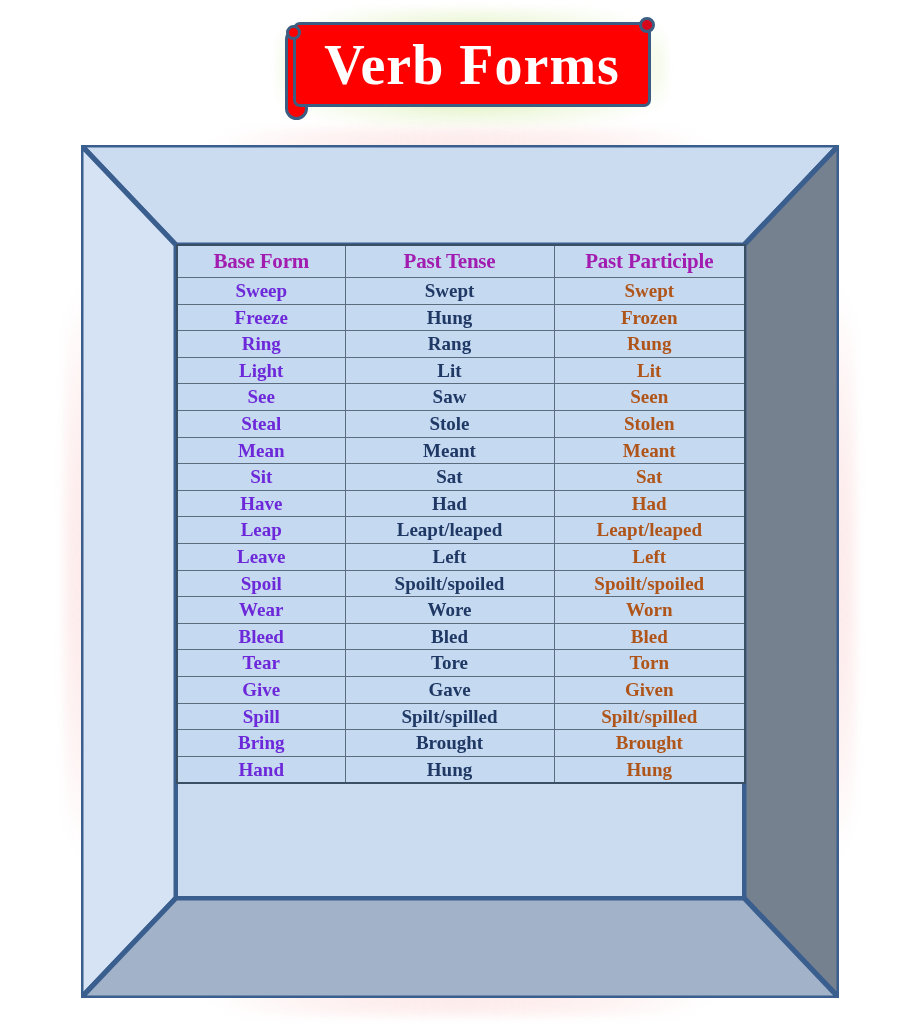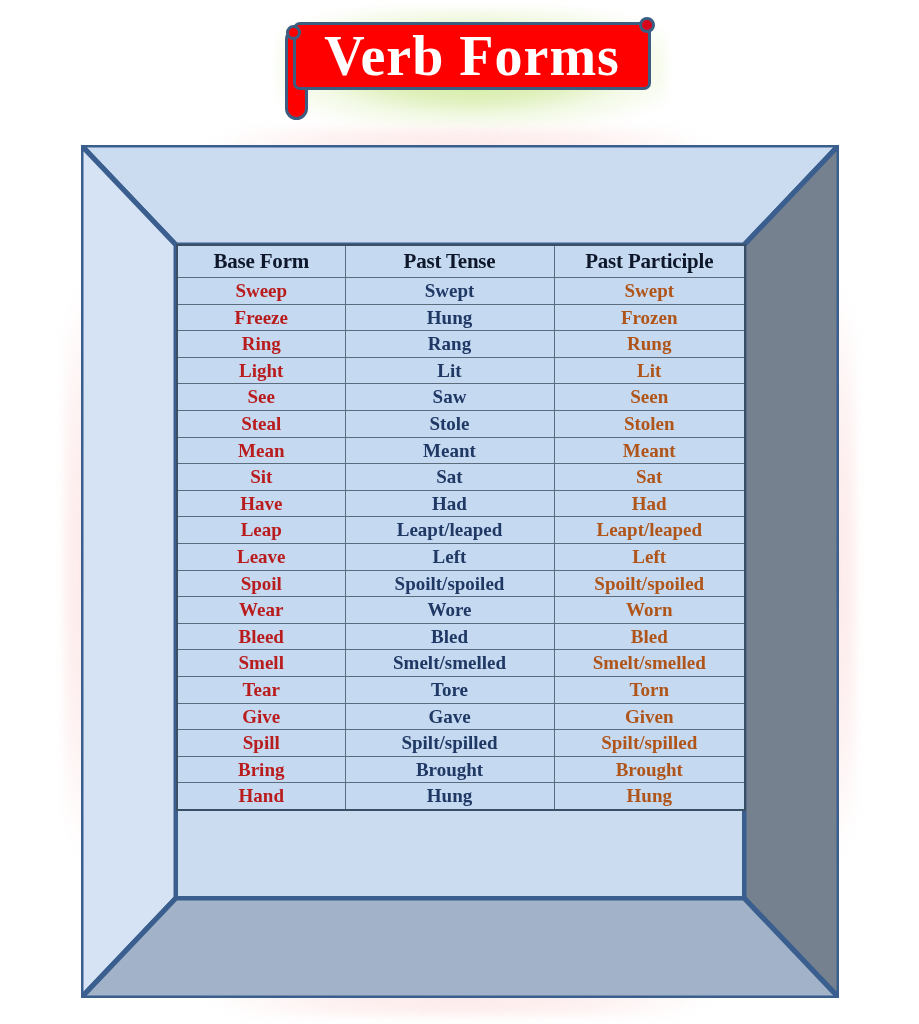--- a/index.html
+++ b/index.html
@@ -58,21 +58,21 @@
     border-radius: 50%;
     background: #fe0000;
     box-sizing: border-box;
     z-index: 5;
   }
   #title-plate {
     position: absolute;
     left: 16px;
     top: 14px;
     width: 358px;
-    height: 68px;
+    height: 85px;
     background: #fe0000;
     border: 3px solid #3c5d82;
     border-radius: 7px;
     box-sizing: border-box;
     z-index: 4;
     display: flex;
     align-items: center;
     justify-content: center;
   }
   #title-curl-right-knob {
@@ -146,28 +146,28 @@
     background: #c5d9f1;
     padding: 0;
     height: 25.6px;
     line-height: 25.6px;
     font-weight: bold;
     font-family: "Liberation Serif", "DejaVu Serif", serif;
     white-space: nowrap;
     overflow: hidden;
   }
   table#verb-table th {
-    color: #0f172a;
+    color: #a21caf;
     font-size: 21px;
     height: 31px;
     line-height: 31px;
     letter-spacing: -0.2px;
   }
   table#verb-table td.col-base {
-    color: #b91c1c;
+    color: #6d28d9;
     font-size: 19px;
   }
   table#verb-table td.col-past {
     color: #1f3864;
     font-size: 19px;
   }
   table#verb-table td.col-pp {
     color: #b0551a;
     font-size: 19px;
   }
@@ -280,25 +280,20 @@
           <td class="col-base">Wear</td>
           <td class="col-past">Wore</td>
           <td class="col-pp">Worn</td>
         </tr>
         <tr>
           <td class="col-base">Bleed</td>
           <td class="col-past">Bled</td>
           <td class="col-pp">Bled</td>
         </tr>
         <tr>
-          <td class="col-base">Smell</td>
-          <td class="col-past">Smelt/smelled</td>
-          <td class="col-pp">Smelt/smelled</td>
-        </tr>
-        <tr>
           <td class="col-base">Tear</td>
           <td class="col-past">Tore</td>
           <td class="col-pp">Torn</td>
         </tr>
         <tr>
           <td class="col-base">Give</td>
           <td class="col-past">Gave</td>
           <td class="col-pp">Given</td>
         </tr>
         <tr>

